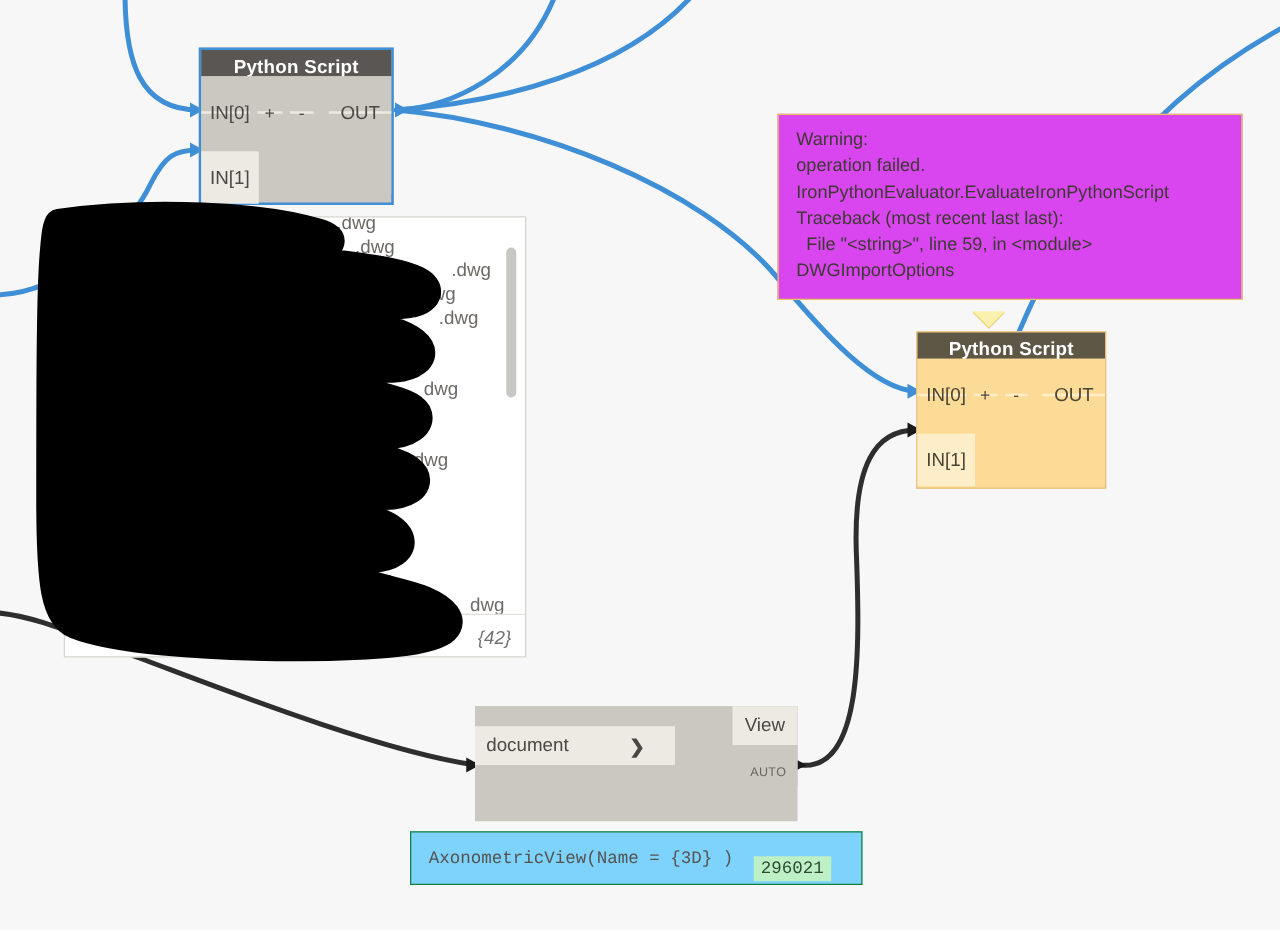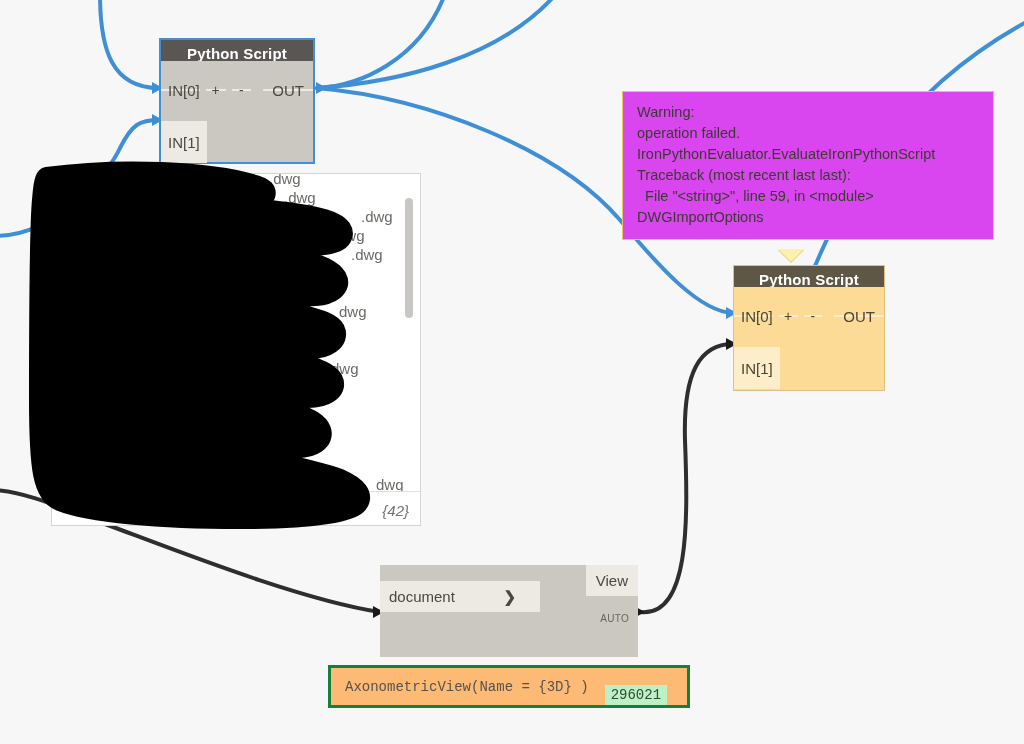--- a/index.html
+++ b/index.html
@@ -120,21 +120,21 @@
     width:0; height:0;
     border-left:13px solid transparent;
     border-right:13px solid transparent;
     border-top:13px solid #fcf0ae;
     filter:drop-shadow(0 1px 0 #e6c85f);
   }
 
   
   #preview {
     position:absolute; left:328px; top:665px; width:362px; height:43px;
-    background:#fdba74; border:3px solid #15803d; z-index:3;
+    background:#7dd3fc; border:1px solid #15803d; z-index:3;
     display:flex; align-items:center; padding-left:14px;
     font-family:"Liberation Mono", monospace; font-size:14px; color:#555250;
   }
   #preview .pv-id {
     background:#bdf0c4; color:#2f4a33; padding:2px 6px; margin-left:16px;
     font-family:"Liberation Mono", monospace; font-size:14px;margin-top:16px;
   }
 </style>
 </head>
 <body>

